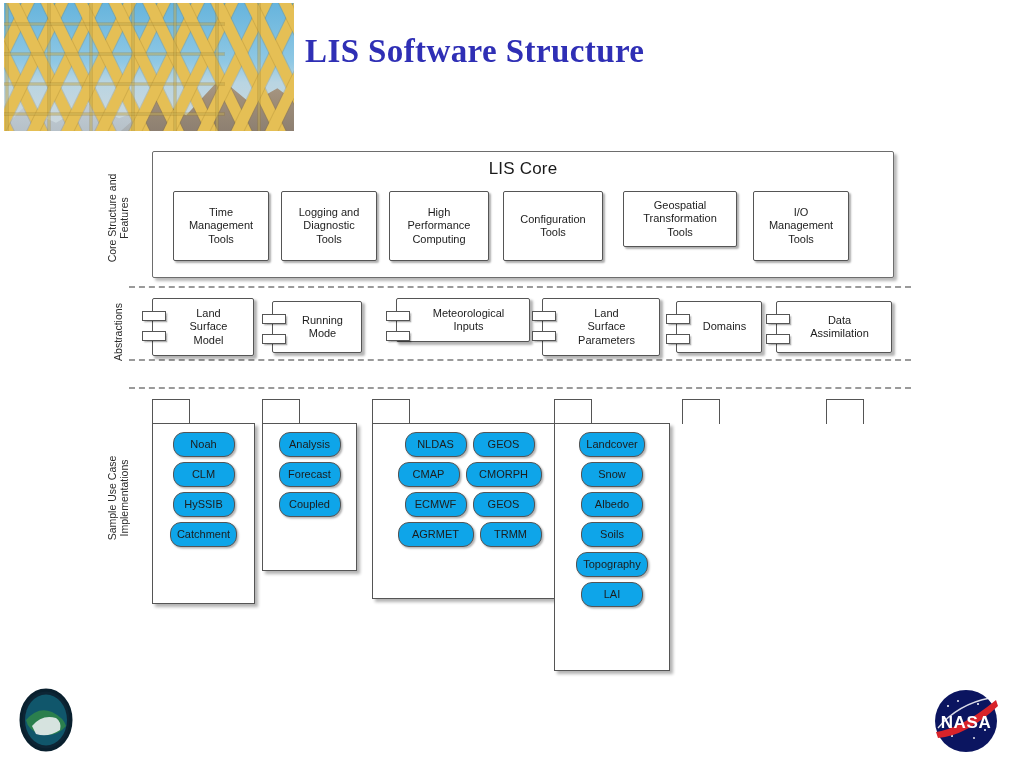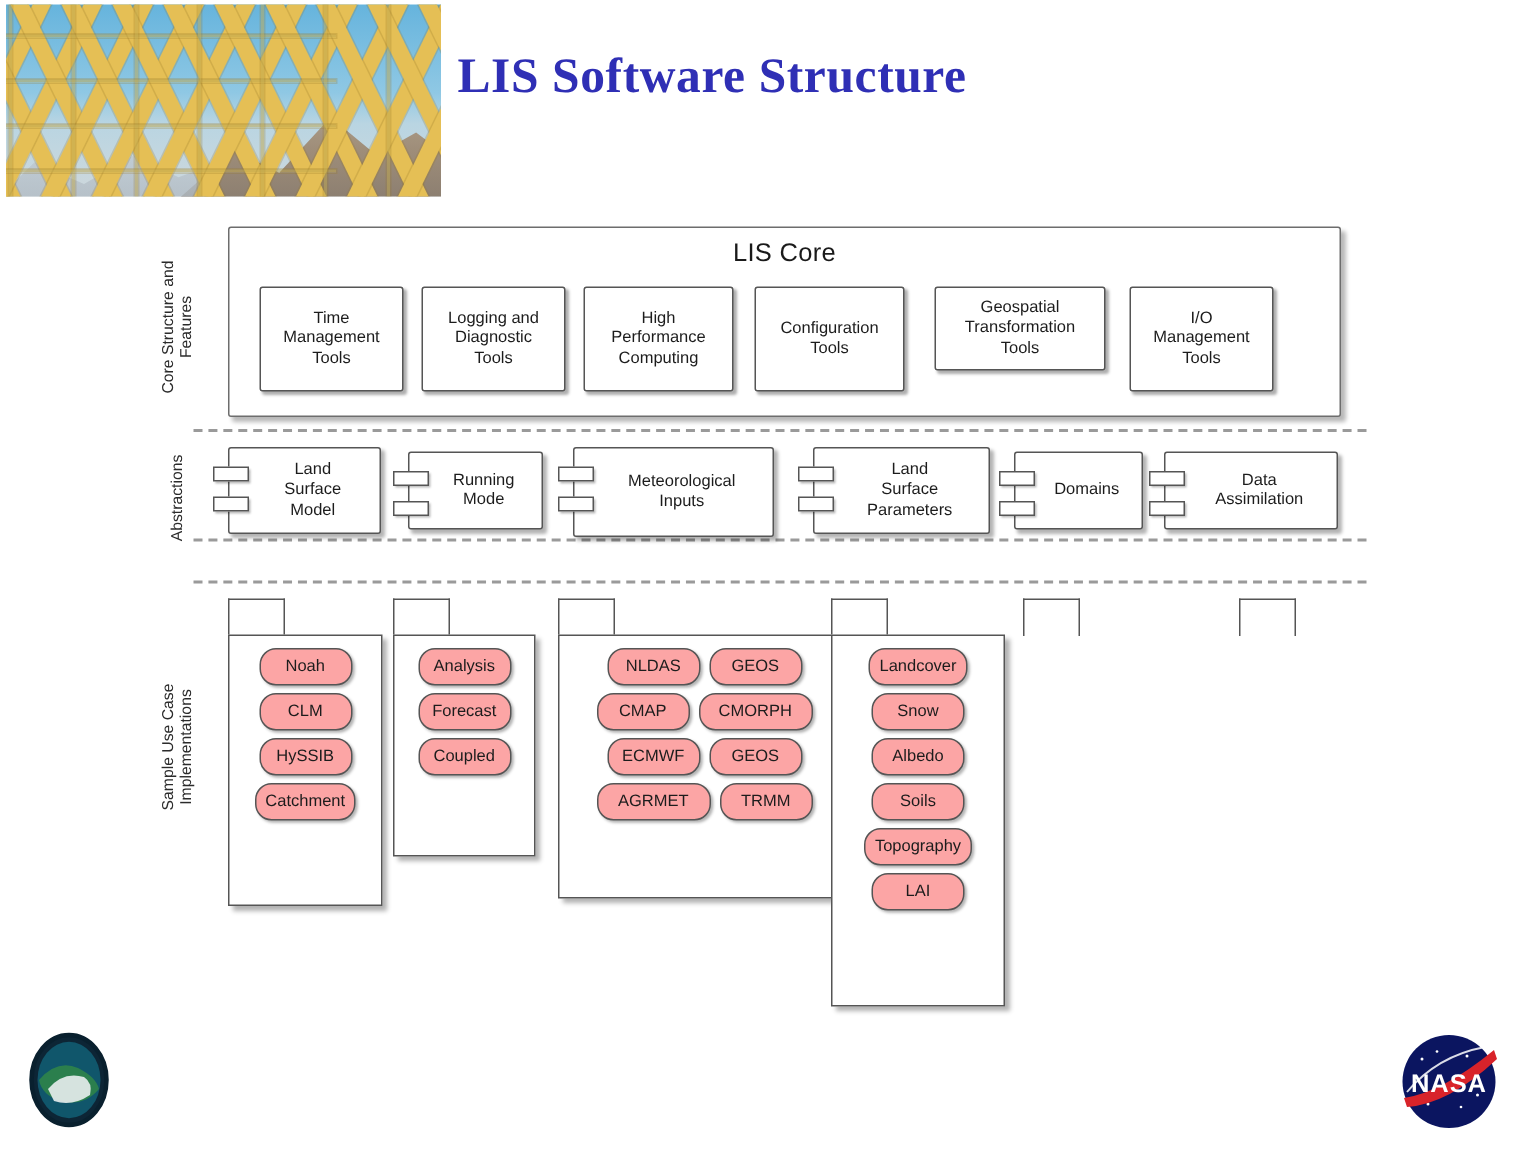--- a/index.html
+++ b/index.html
@@ -90,21 +90,21 @@
     position:absolute;left:0;top:24px;right:0;bottom:0;
     background:#fff;border:1px solid #555;box-sizing:border-box;
     box-shadow:3px 3px 3px rgba(0,0,0,.3);
   }
   .folder .items{
     position:absolute;left:0;right:0;top:8px;
     display:flex;flex-wrap:wrap;justify-content:center;
     gap:5px 6px;padding:0 7px;box-sizing:border-box;
   }
   .pill{
-    background:#fca5a5;border:1px solid #555;border-radius:11px;
+    background:#0ea5e9;border:1px solid #555;border-radius:11px;
     font-size:11px;color:#1c1c1c;line-height:13px;text-align:center;
     display:flex;align-items:center;justify-content:center;
     box-shadow:1.5px 1.5px 2px rgba(0,0,0,.3);
     box-sizing:border-box;padding:0 6px;
   }
   .pill.h1{height:25px;}
   .pill.h2{height:33px;}
   
   #gsfc-logo{position:absolute;left:18px;top:688px;width:56px;height:64px;}
   #nasa-logo{position:absolute;left:928px;top:688px;width:76px;height:66px;}
@@ -198,21 +198,21 @@
         <span class="txt" style="white-space:pre-line">Land
 Surface
 Model</span>
       </div>
       <div class="abs" style="left: 168px; top: 158px; width: 90px; height: 52px;">
         <span class="lug a"></span>
         <span class="lug b"></span>
         <span class="txt" style="white-space:pre-line">Running
 Mode</span>
       </div>
-      <div class="abs" style="left: 278px; top: 155px; width: 134px; height: 60px;">
+      <div class="abs" style="left: 292px; top: 155px; width: 134px; height: 44px;">
         <span class="lug a"></span>
         <span class="lug b"></span>
         <span class="txt" style="white-space:pre-line">Meteorological
 Inputs</span>
       </div>
       <div class="abs" style="left: 438px; top: 155px; width: 118px; height: 58px;">
         <span class="lug a"></span>
         <span class="lug b"></span>
         <span class="txt" style="white-space:pre-line">Land
 Surface

